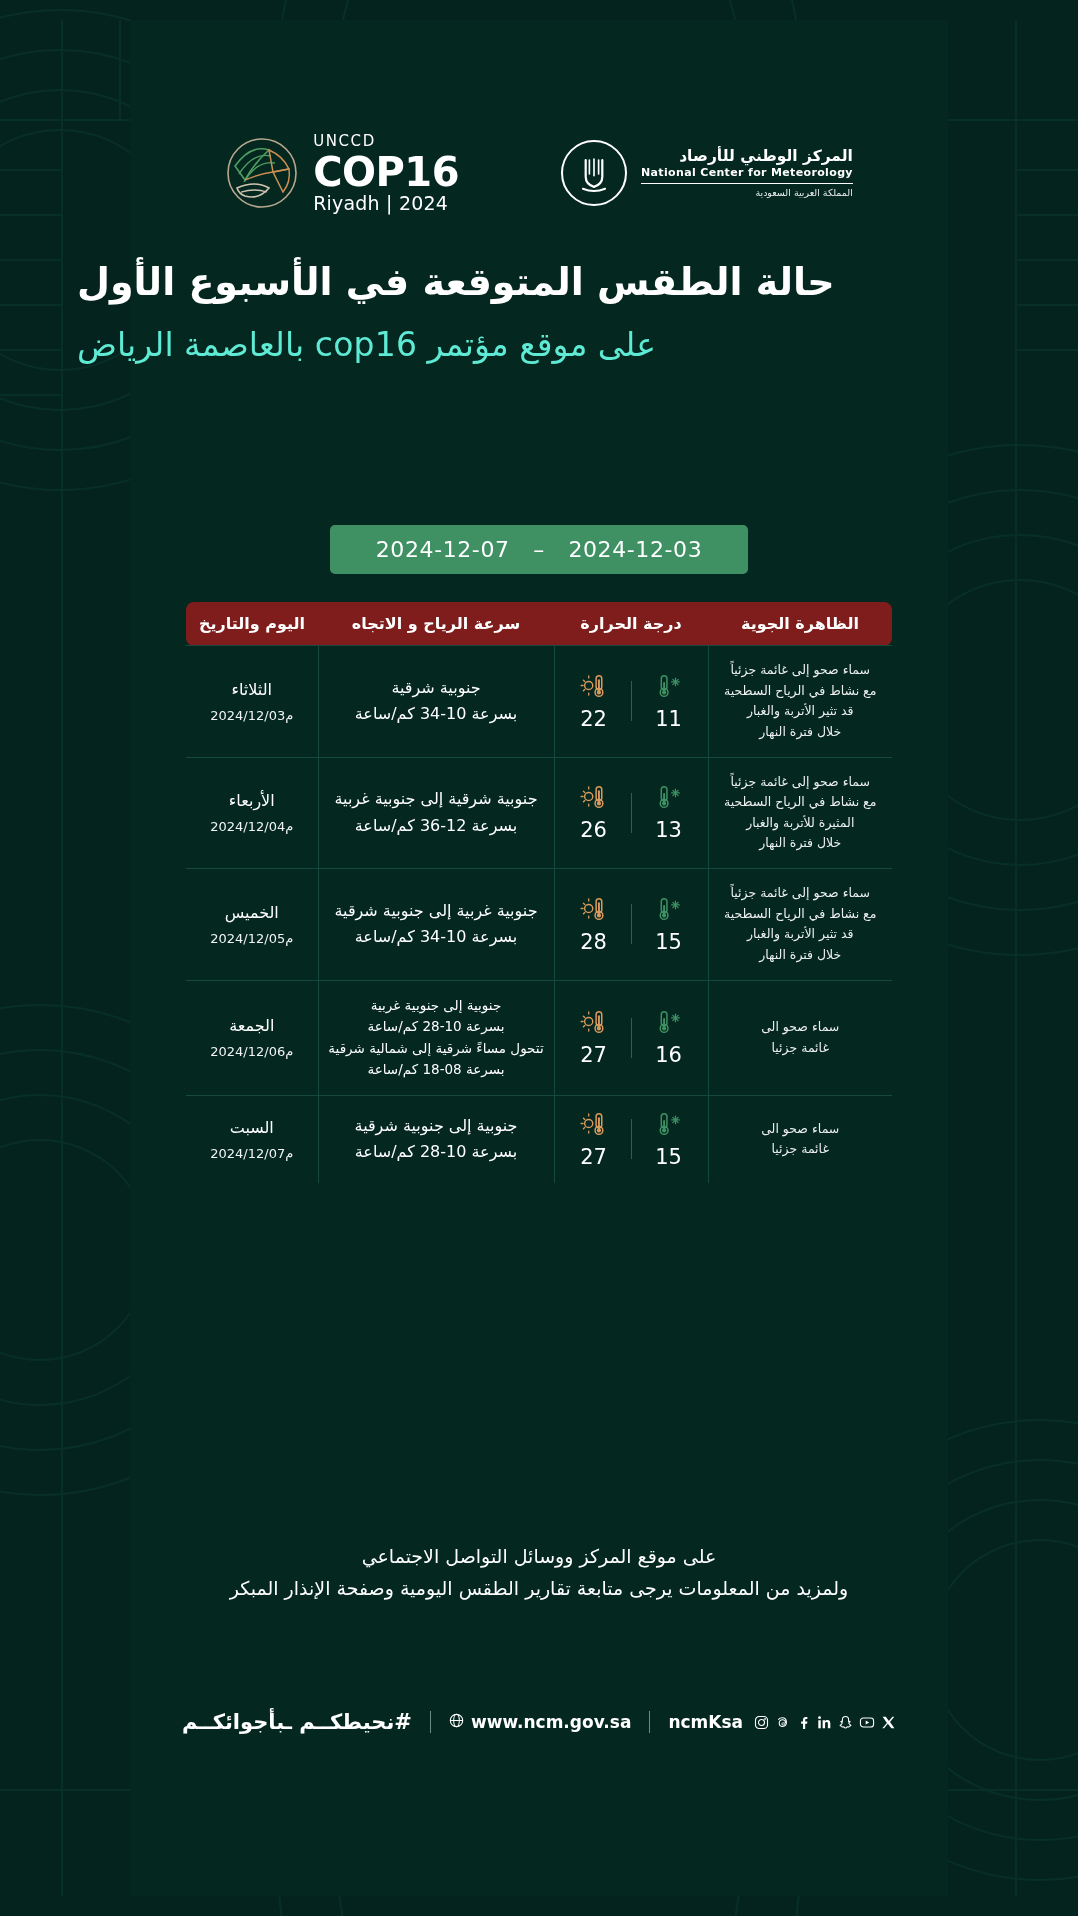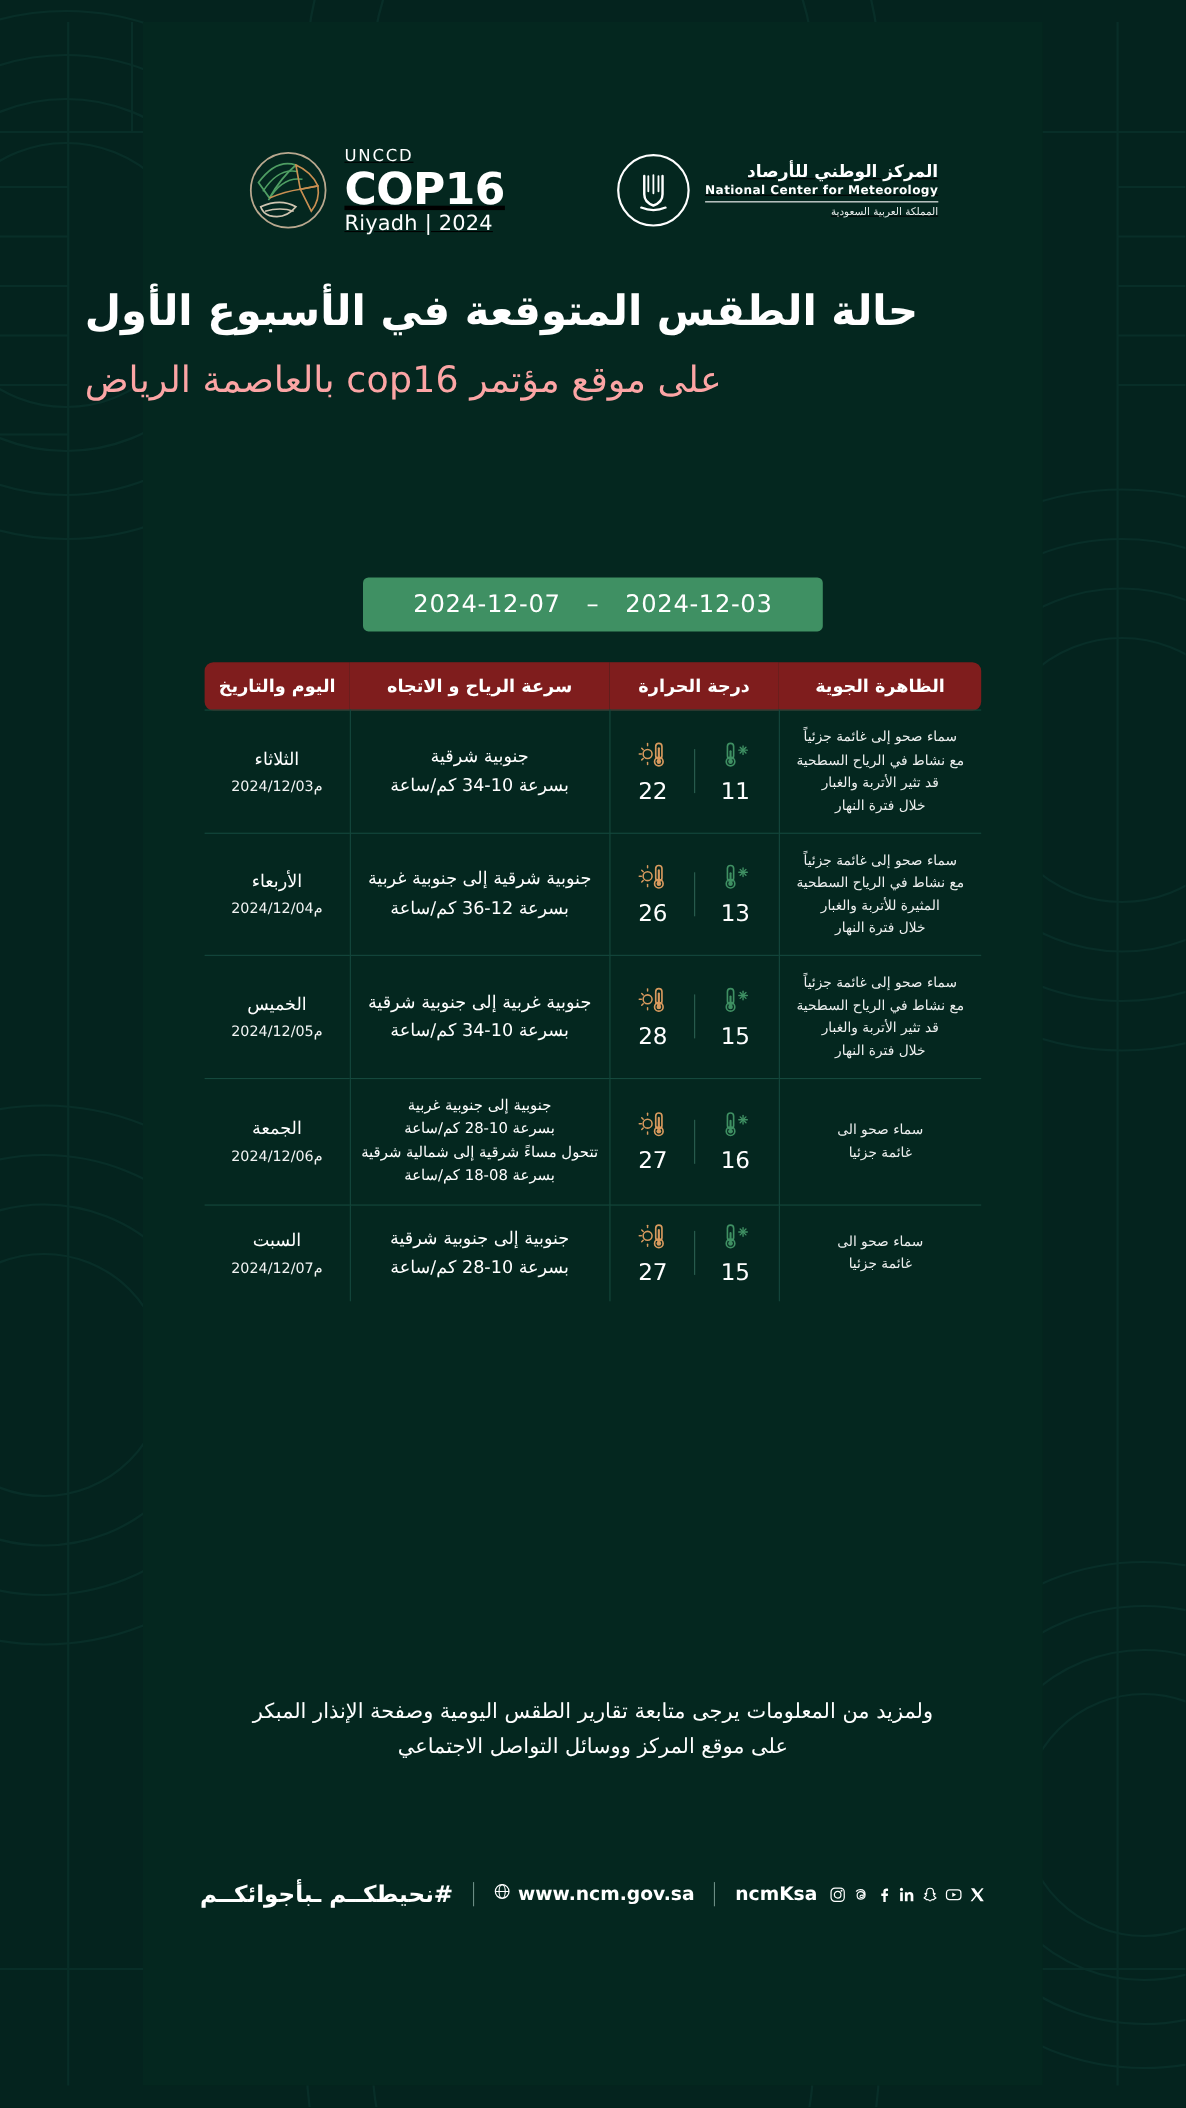--- a/index.html
+++ b/index.html
@@ -48,21 +48,20 @@
   
   .logo-bar {
     position: absolute;
     top: 128px;
     left: 0; right: 0;
     height: 90px;
     display: flex;
     flex-direction: row-reverse;
     justify-content: center;
     gap: 102px;
-    text-decoration: underline;
   }
 
   .ncm-logo {
     display: flex;
     flex-direction: row;
     align-items: center;
     gap: 14px;
   }
   .ncm-emblem {
     width: 66px; height: 66px;
@@ -108,21 +107,21 @@
     padding: 0 77px;
   }
   .title-main {
     color: #ffffff;
     font-size: 38px;
     font-weight: bold;
     line-height: 1.45;
     letter-spacing: .3px;
   }
   .title-sub {
-    color: #fca5a5;
+    color: #5eead4;
     font-size: 33px;
     line-height: 1.5;
     margin-top: 10px;
     letter-spacing: .2px;
   }
 
   
   .date-pill-wrap {
     position: absolute;
     top: 525px;
@@ -647,22 +646,22 @@
     <td class="col-day">
       <div class="day-name">السبت</div>
       <div class="day-date">2024/12/07م</div>
     </td>
   </tr>
 </tbody>
       </table>
     </div>
 
     <div class="footer-note">
+      <div>على موقع المركز ووسائل التواصل الاجتماعي</div>
       <div>ولمزيد من المعلومات يرجى متابعة تقارير الطقس اليومية وصفحة الإنذار المبكر</div>
-      <div>على موقع المركز ووسائل التواصل الاجتماعي</div>
     </div>
 
     <div class="bottom-bar">
 
       <div class="hashtag">#نحيطكــم ـبأجوائكــم</div>
 
       <div class="bar-sep"></div>
 
       <div class="website">
         <span>

